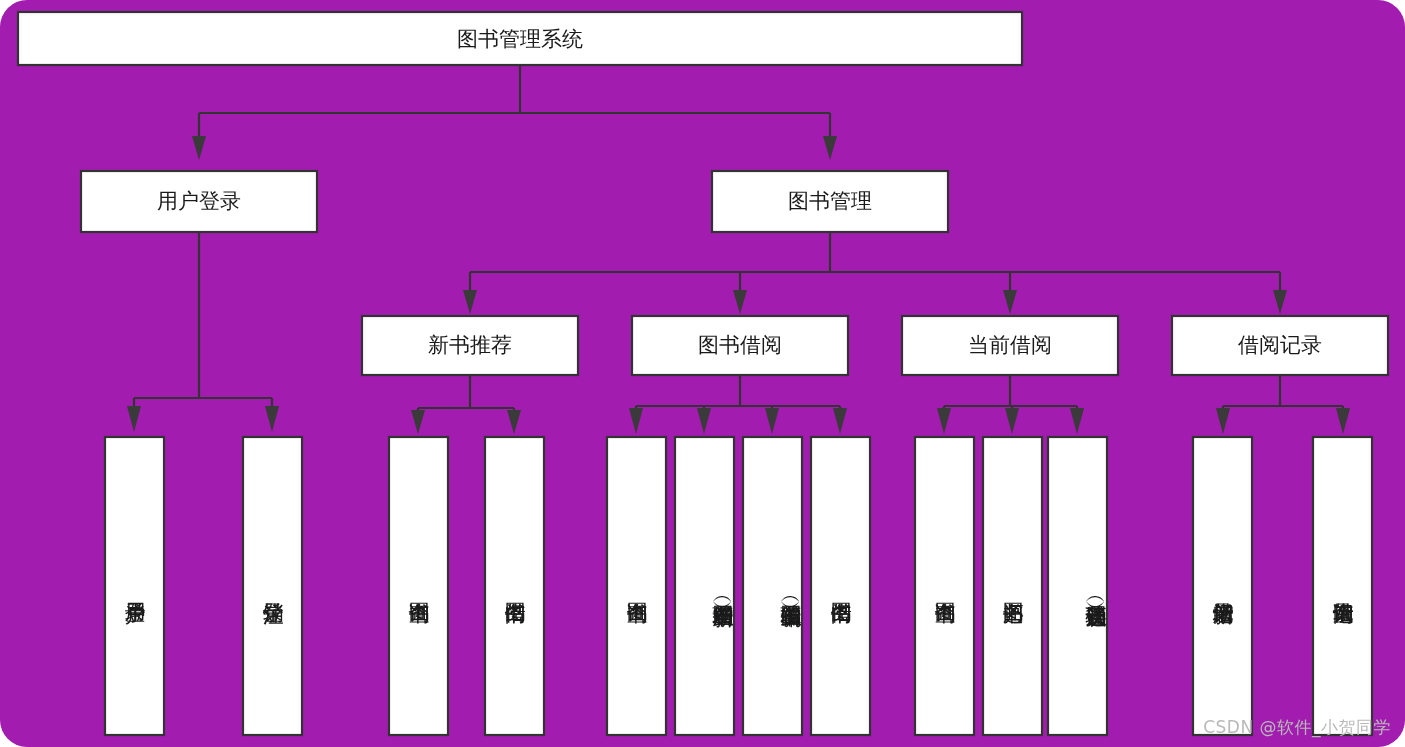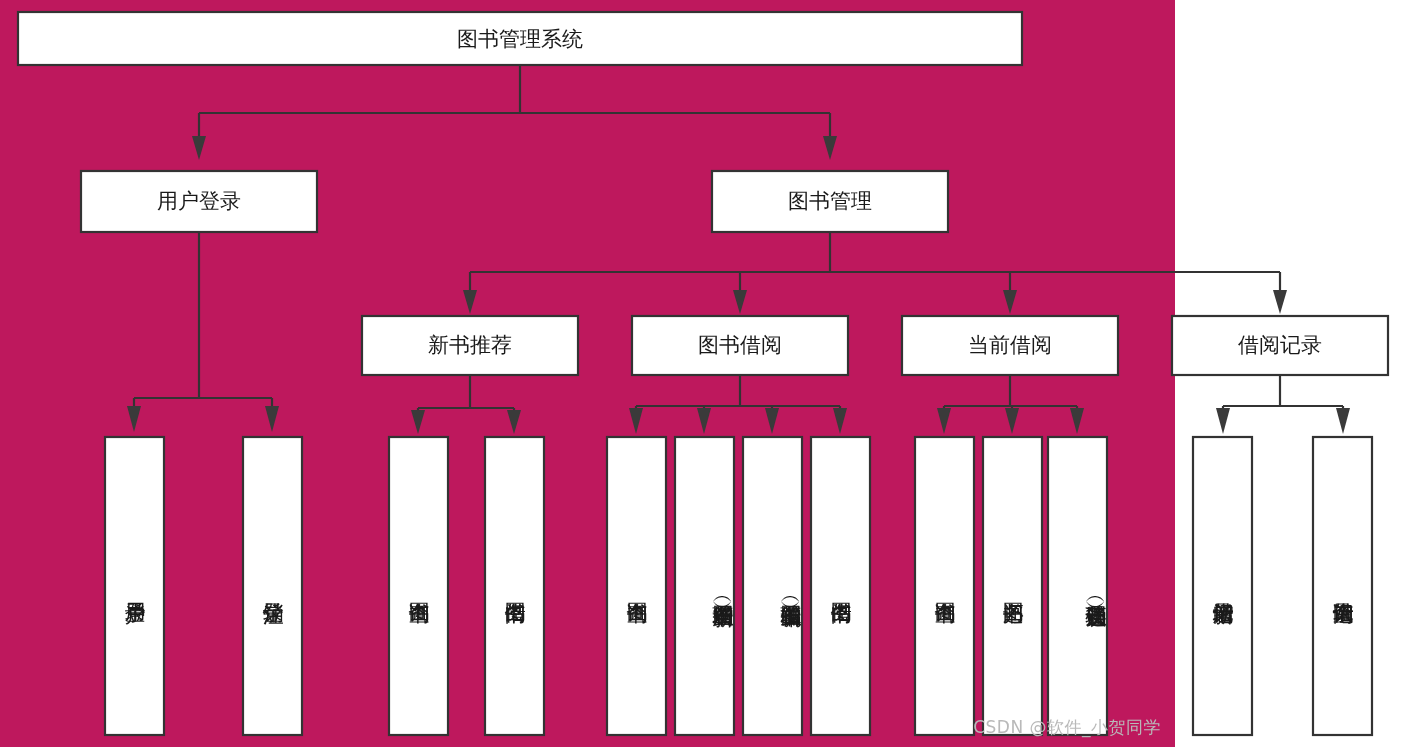--- a/index.html
+++ b/index.html
@@ -8,23 +8,24 @@
     background: #ffffff;
   }
   body {
     width: 1405px;
     height: 747px;
     font-family: "DejaVu Sans", "Liberation Sans", sans-serif;
     overflow: hidden;
   }
   #diagram-root {
     position: relative;
-    width: 1175px;
+    width: 1405px;
     height: 747px;
-    background: #be185d;
+    background: #a21caf;
+    border-radius: 27px;
   }
   svg.tree-canvas {
     position: absolute;
     left: 0;
     top: 0;
     width: 1405px;
     height: 747px;
   }
   .node-box {
     fill: #ffffff;

